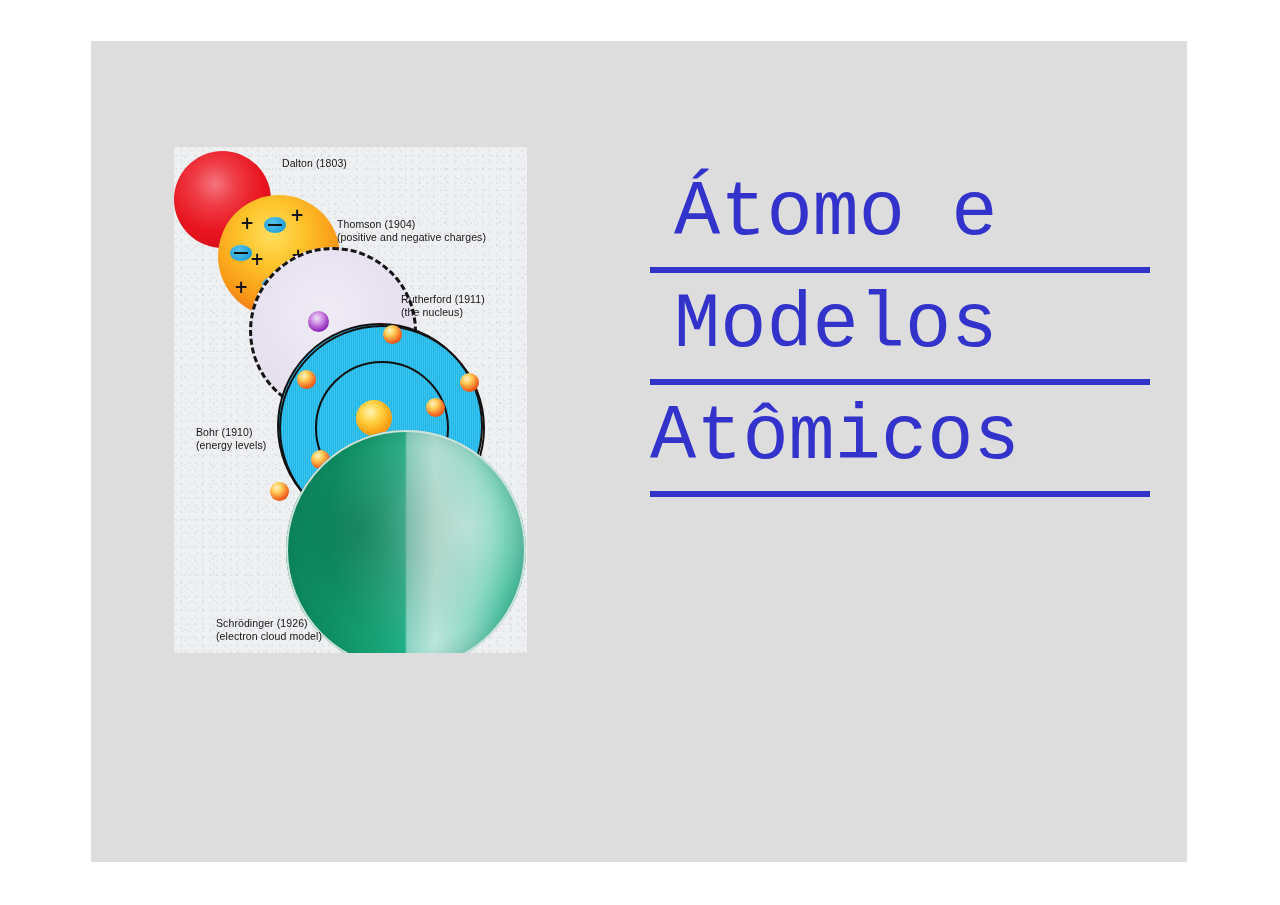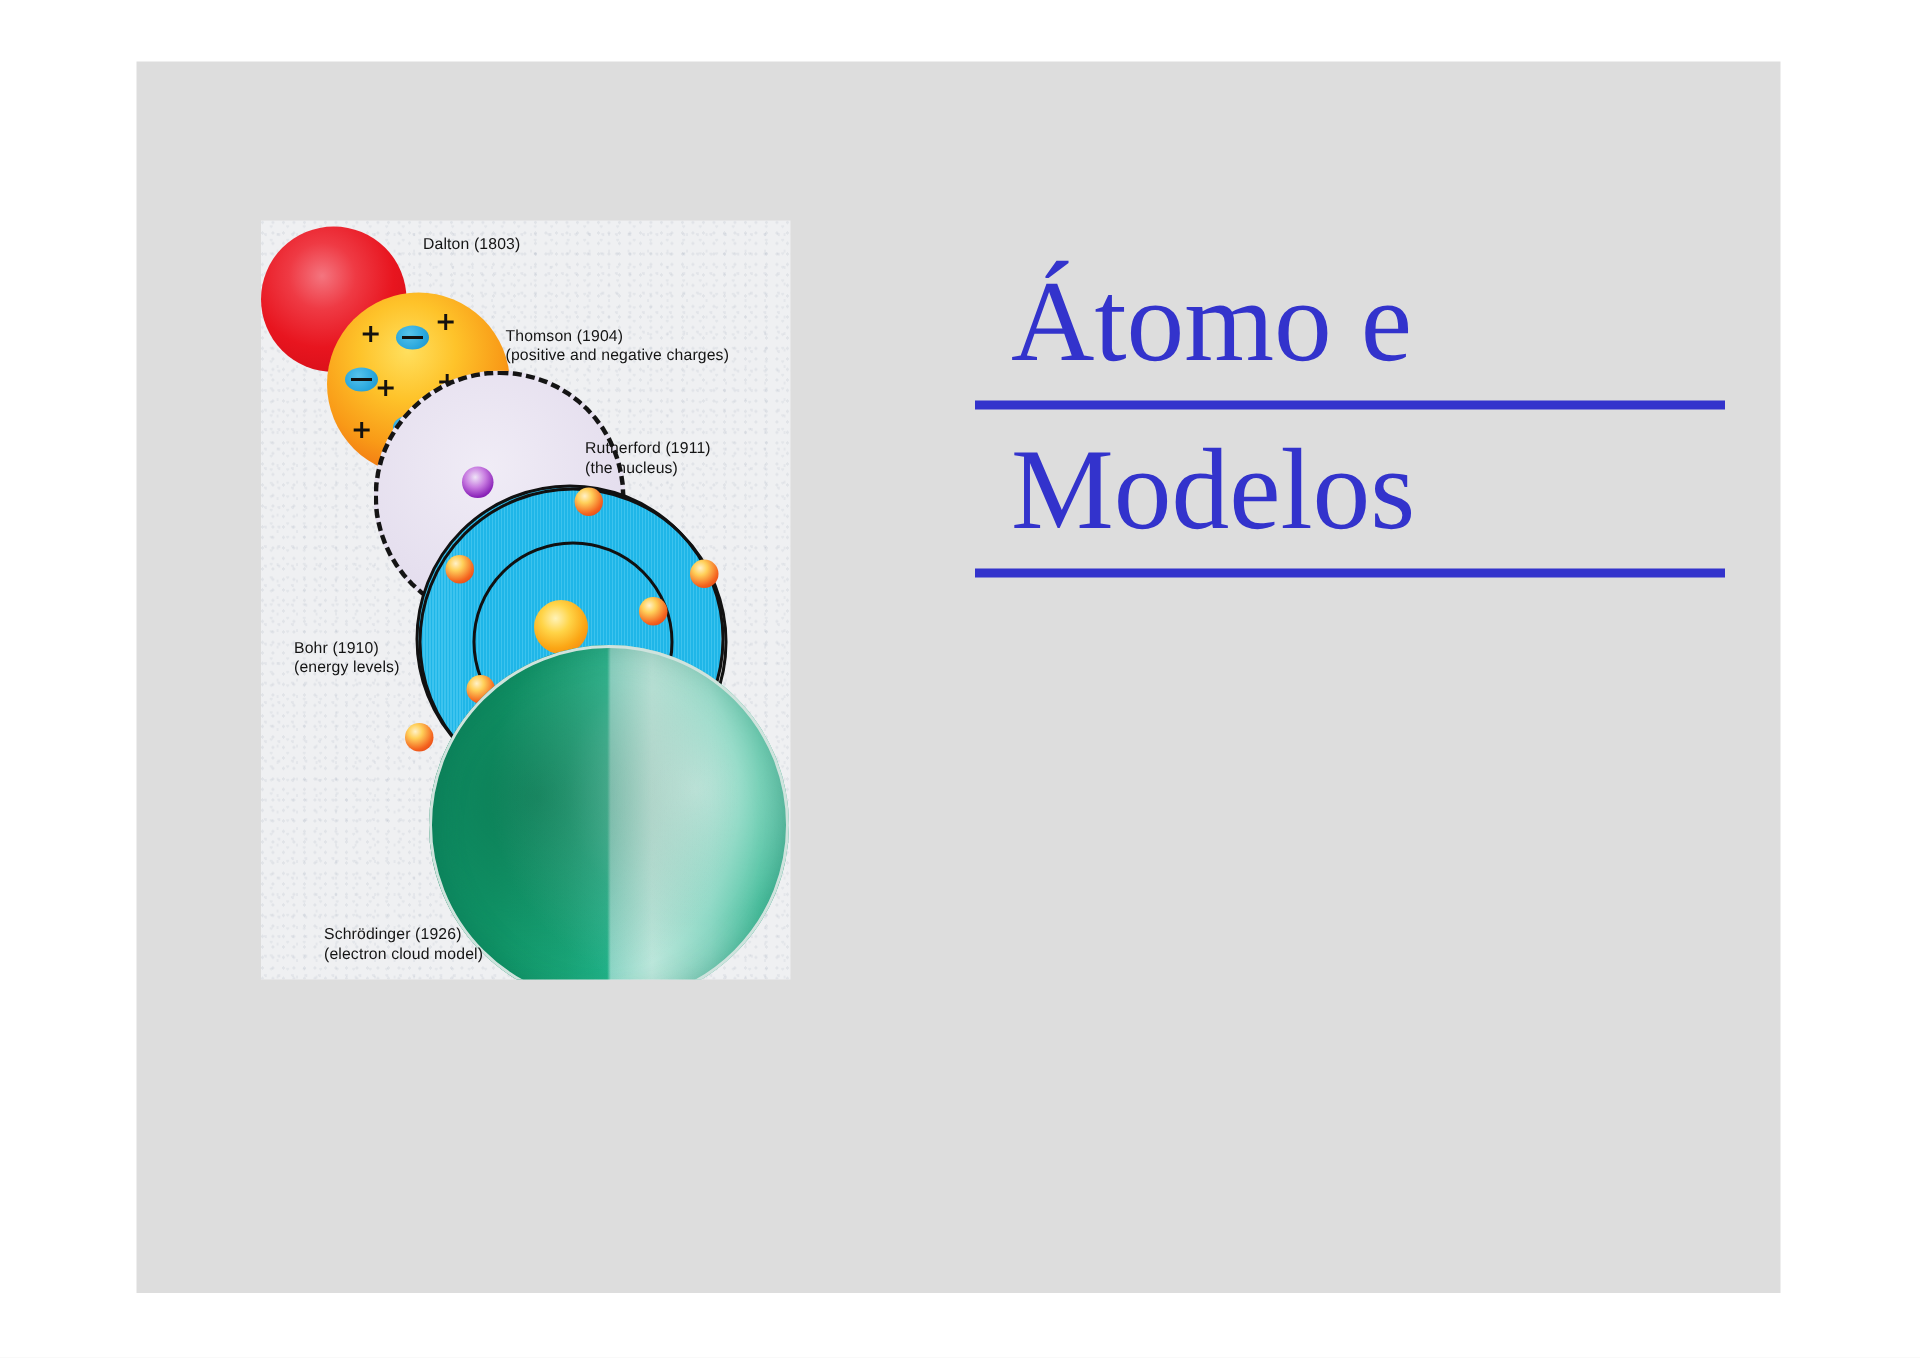--- a/index.html
+++ b/index.html
@@ -162,35 +162,35 @@
     position: absolute;
     color: #141414;
     font-family: "Liberation Sans", sans-serif;
     font-size: 10.5px;
     line-height: 12.5px;
     letter-spacing: .1px;
     white-space: pre-line;
   }
   #label-dalton      { left: 97px;  top: 10px; padding-left: 11px; }
   #label-thomson     { left: 163px; top: 71px; }
-  #label-rutherford  { left: 216px; top: 146px; }
+  #label-rutherford  { left: 227px; top: 146px; }
   #label-bohr        { left: 22px;  top: 279px; }
   #label-schrodinger { left: 42px;  top: 470px; }
 
   
   #slide-title {
     position: absolute;
     left: 559px;     
     top: 120px;      
     width: 500px;
   }
   .title-line {
     display: block;
     color: #3333cc;
-    font-family: Liberation Serif, serif;
+    font-family: Liberation Mono, monospace;
     font-size: 77px;
     line-height: 106px;
     font-weight: 400;
     white-space: nowrap;
     padding-left: 24px;
     border-bottom: 6px solid #3333cc;
     margin-bottom: 0;
   }
   #title-line-3 { padding-left: 0px; }
 </style>
@@ -242,16 +242,17 @@
 (the nucleus)</div>
       <div class="fig-label" id="label-bohr">Bohr (1910)
 (energy levels)</div>
       <div class="fig-label" id="label-schrodinger">Schrödinger (1926)
 (electron cloud model)</div>
     </div>
 
     <div id="slide-title">
       <span class="title-line" id="title-line-1">Átomo e</span>
       <span class="title-line" id="title-line-2">Modelos</span>
+      <span class="title-line" id="title-line-3">Atômicos</span>
     </div>
 
   </div>
 </div>
 
 </body></html>

